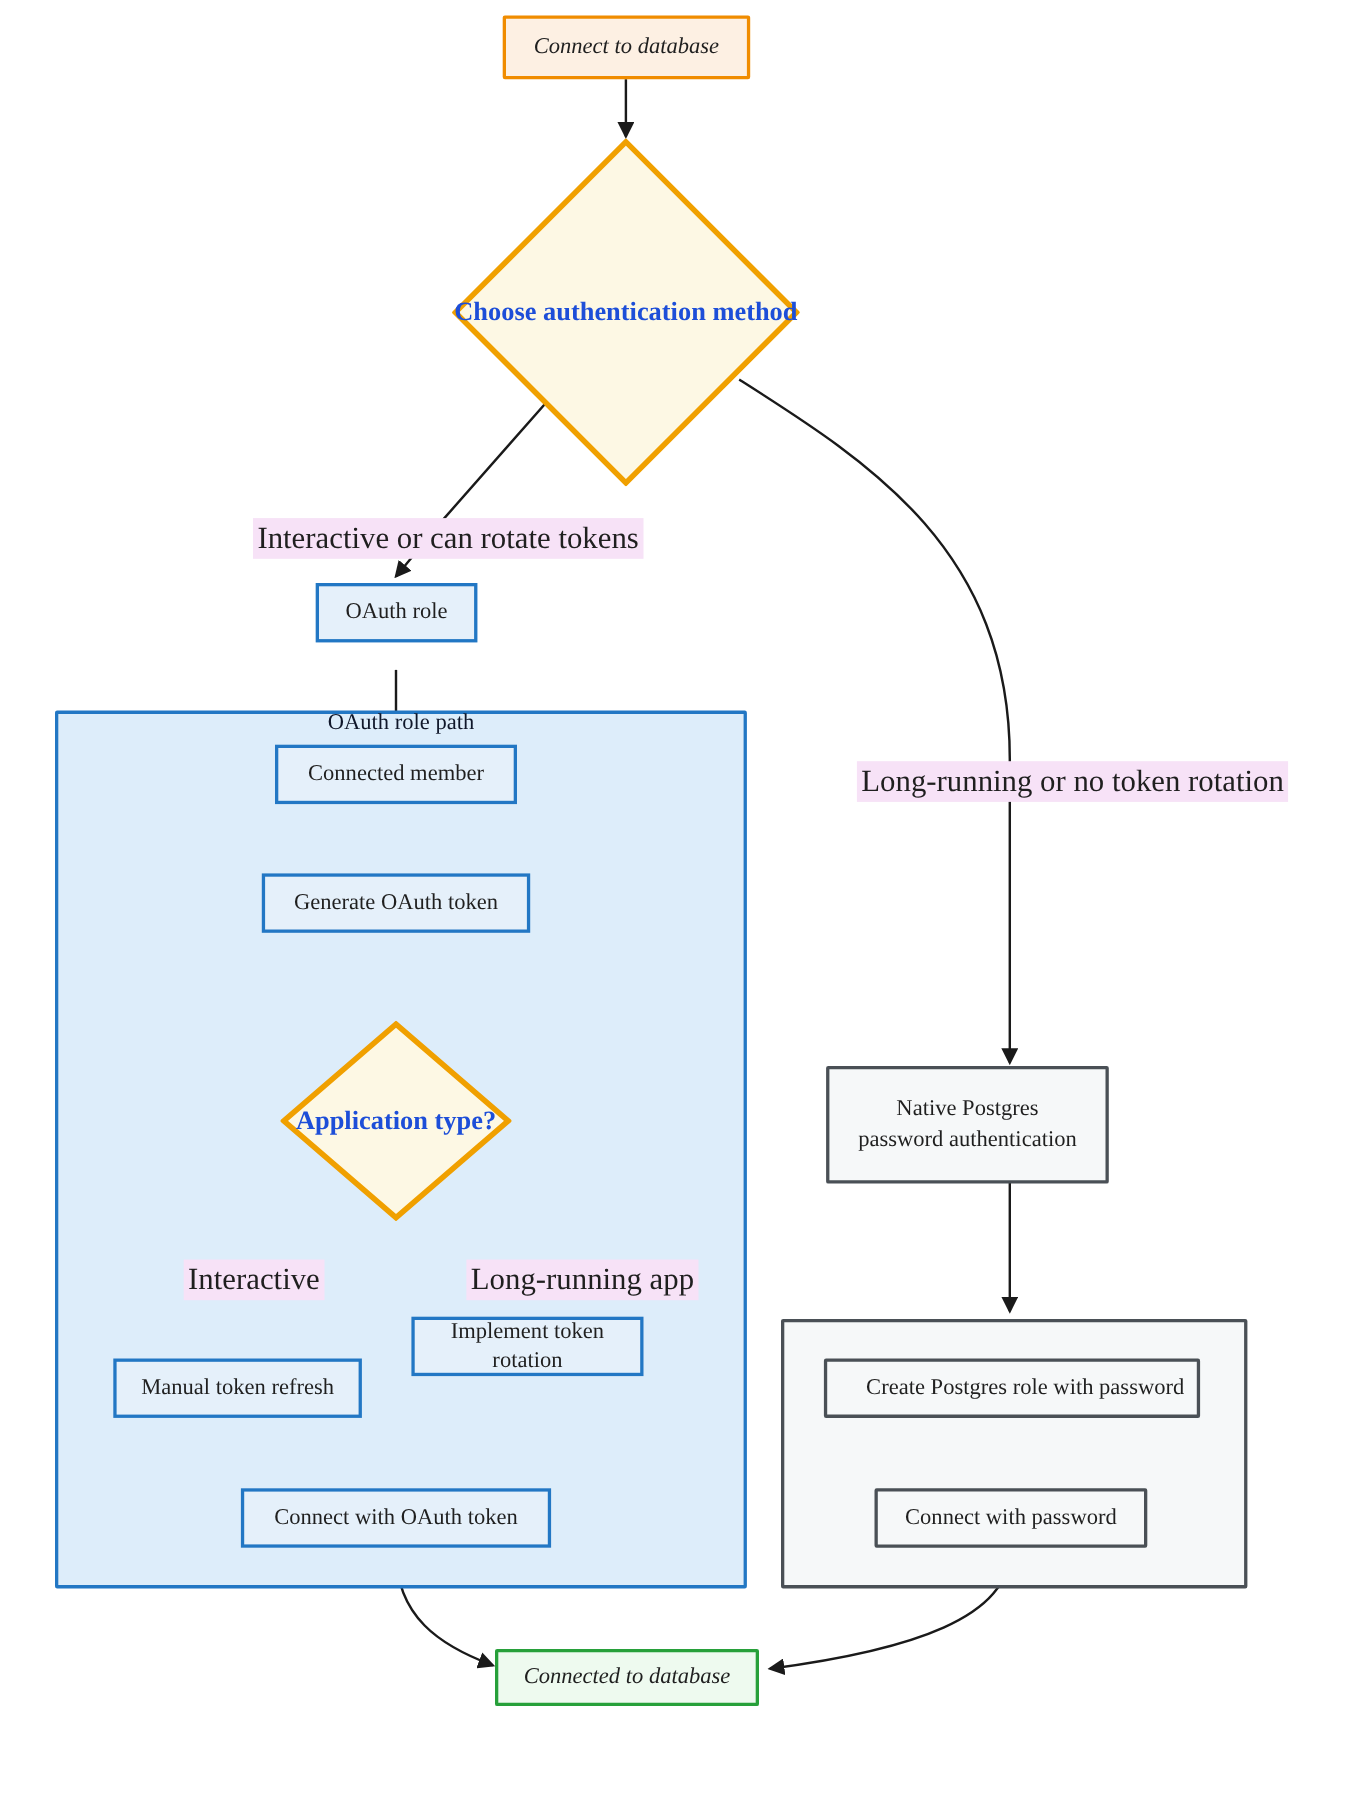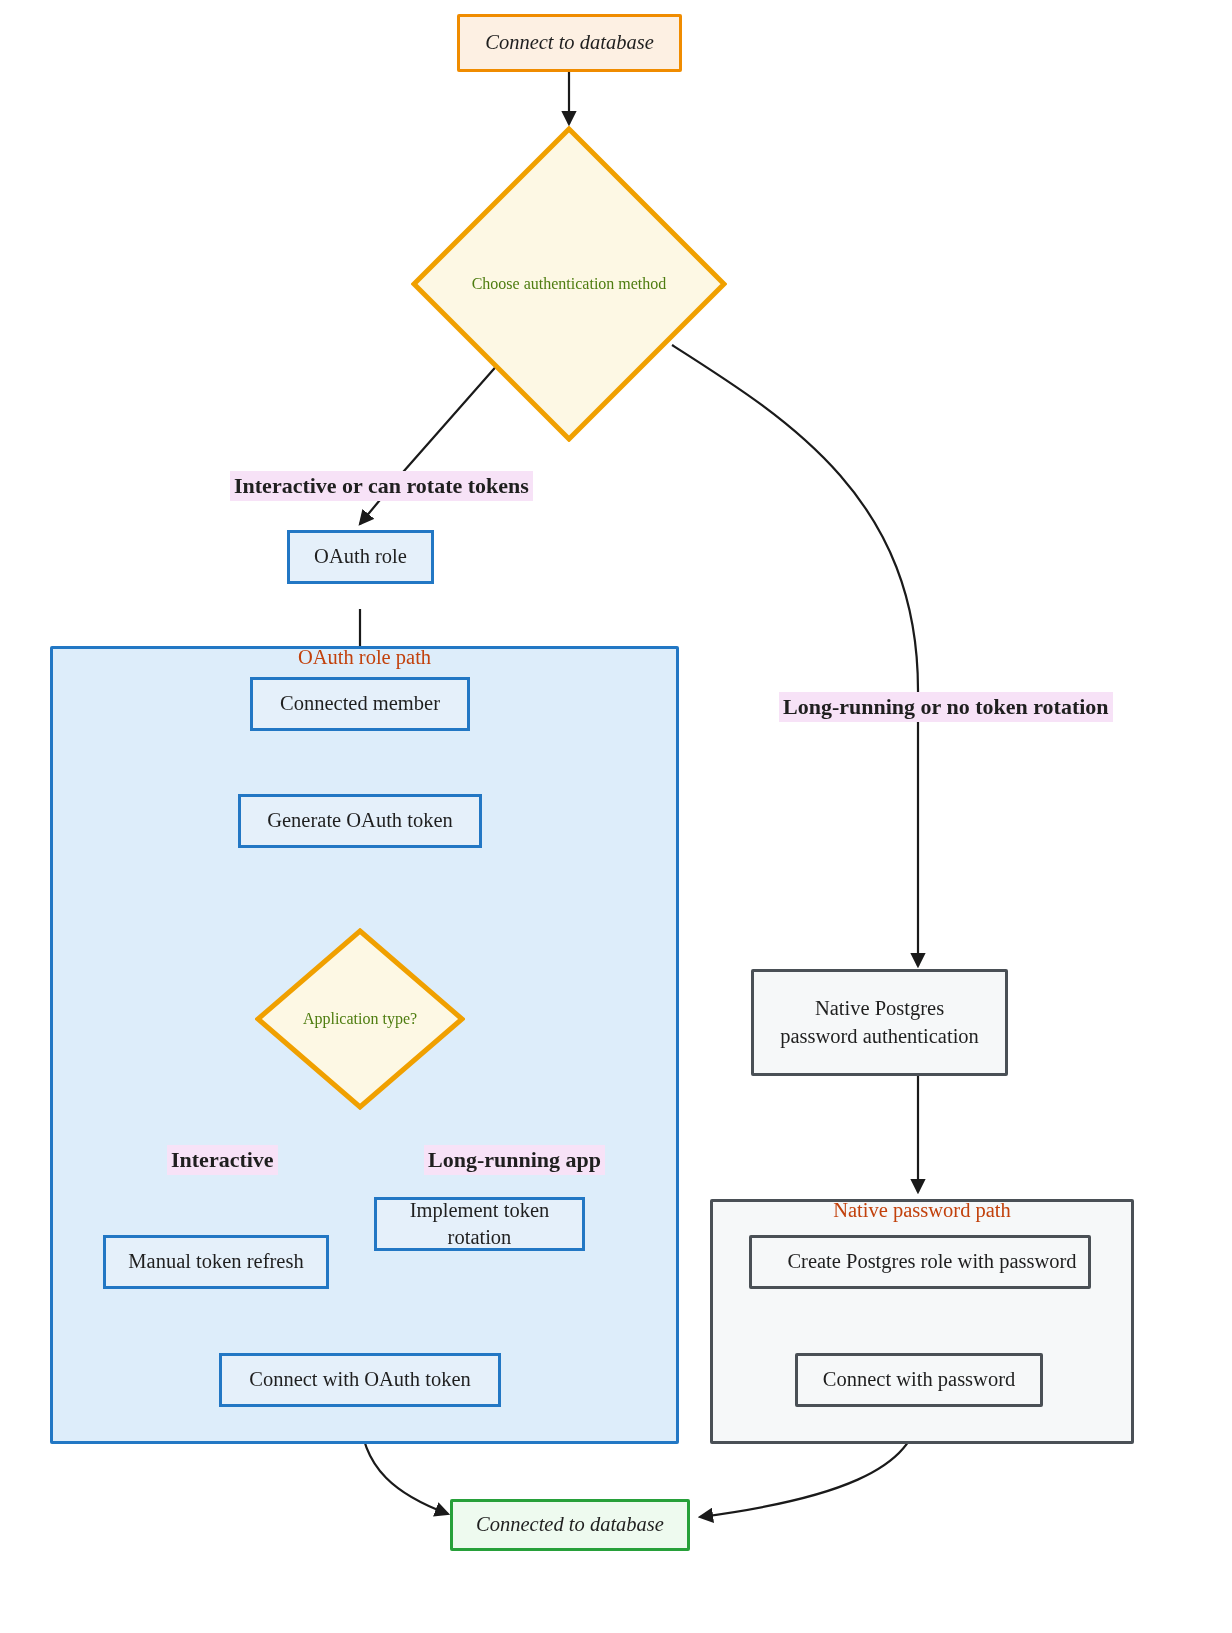--- a/index.html
+++ b/index.html
@@ -74,23 +74,24 @@
   }
   .diamond .dlabel {
     position: absolute;
     left: 0;
     top: 0;
     width: 100%;
     height: 100%;
     display: flex;
     align-items: center;
     justify-content: center;
-    font-size: 16px;
-    color: #4d7c0f;
+    font-size: 24px;
+    color: #1d4ed8;
     white-space: nowrap;
+    font-weight: bold;
   }
   .cluster {
     position: absolute;
     box-sizing: border-box;
     border-radius: 2px;
     z-index: 1;
   }
   .cluster.blue-cluster {
     border: 3px solid #2277c4;
     background: #ddedfa;
@@ -99,34 +100,33 @@
     border: 3px solid #4a5056;
     background: #f6f8f9;
   }
   .cluster-title {
     position: absolute;
     top: 8px;
     left: 0;
     width: 100%;
     text-align: center;
     font-size: 20.5px;
-    color: #c2410c;
+    color: #0f172a;
     z-index: 2;
   }
   .edge-label {
     position: absolute;
     background: #f7e2f7;
     color: #1f1f1f;
-    font-size: 22px;
+    font-size: 28px;
     line-height: 1.25;
     padding: 1px 4px;
     white-space: nowrap;
     z-index: 5;
     box-sizing: border-box;
-    font-weight: bold;
   }
 </style>
 </head>
 <body>
 
 <div id="canvas">
 
   <svg class="edges" viewBox="0 0 1232 1633">
     <defs>
       <marker id="arrow" viewBox="0 0 10 10" refX="8.5" refY="5" markerWidth="7" markerHeight="7" orient="auto-start-reverse">
@@ -215,23 +215,20 @@
     <span>Connect with OAuth token</span>
   </div>
 
   <div class="node gray" style="left:751px; top:969px; width:257px; height:107px; flex-direction:column;">
     <span>Native Postgres</span>
     <span>password authentication</span>
   </div>
 
   <div class="cluster gray-cluster" style="left:710px; top:1199px; width:424px; height:245px;">
   </div>
-  <div class="cluster-title" style="left:710px; top:1199px; width:424px;">
-    <span>Native password path</span>
-  </div>
 
   <div class="node gray" style="left:749px; top:1235px; width:342px; height:54px;padding-left:24px;">
     <span>Create Postgres role with password</span>
   </div>
 
   <div class="node gray" style="left:795px; top:1353px; width:248px; height:54px;">
     <span>Connect with password</span>
   </div>
 
   <div class="node endn" style="left:450px; top:1499px; width:240px; height:52px;">

